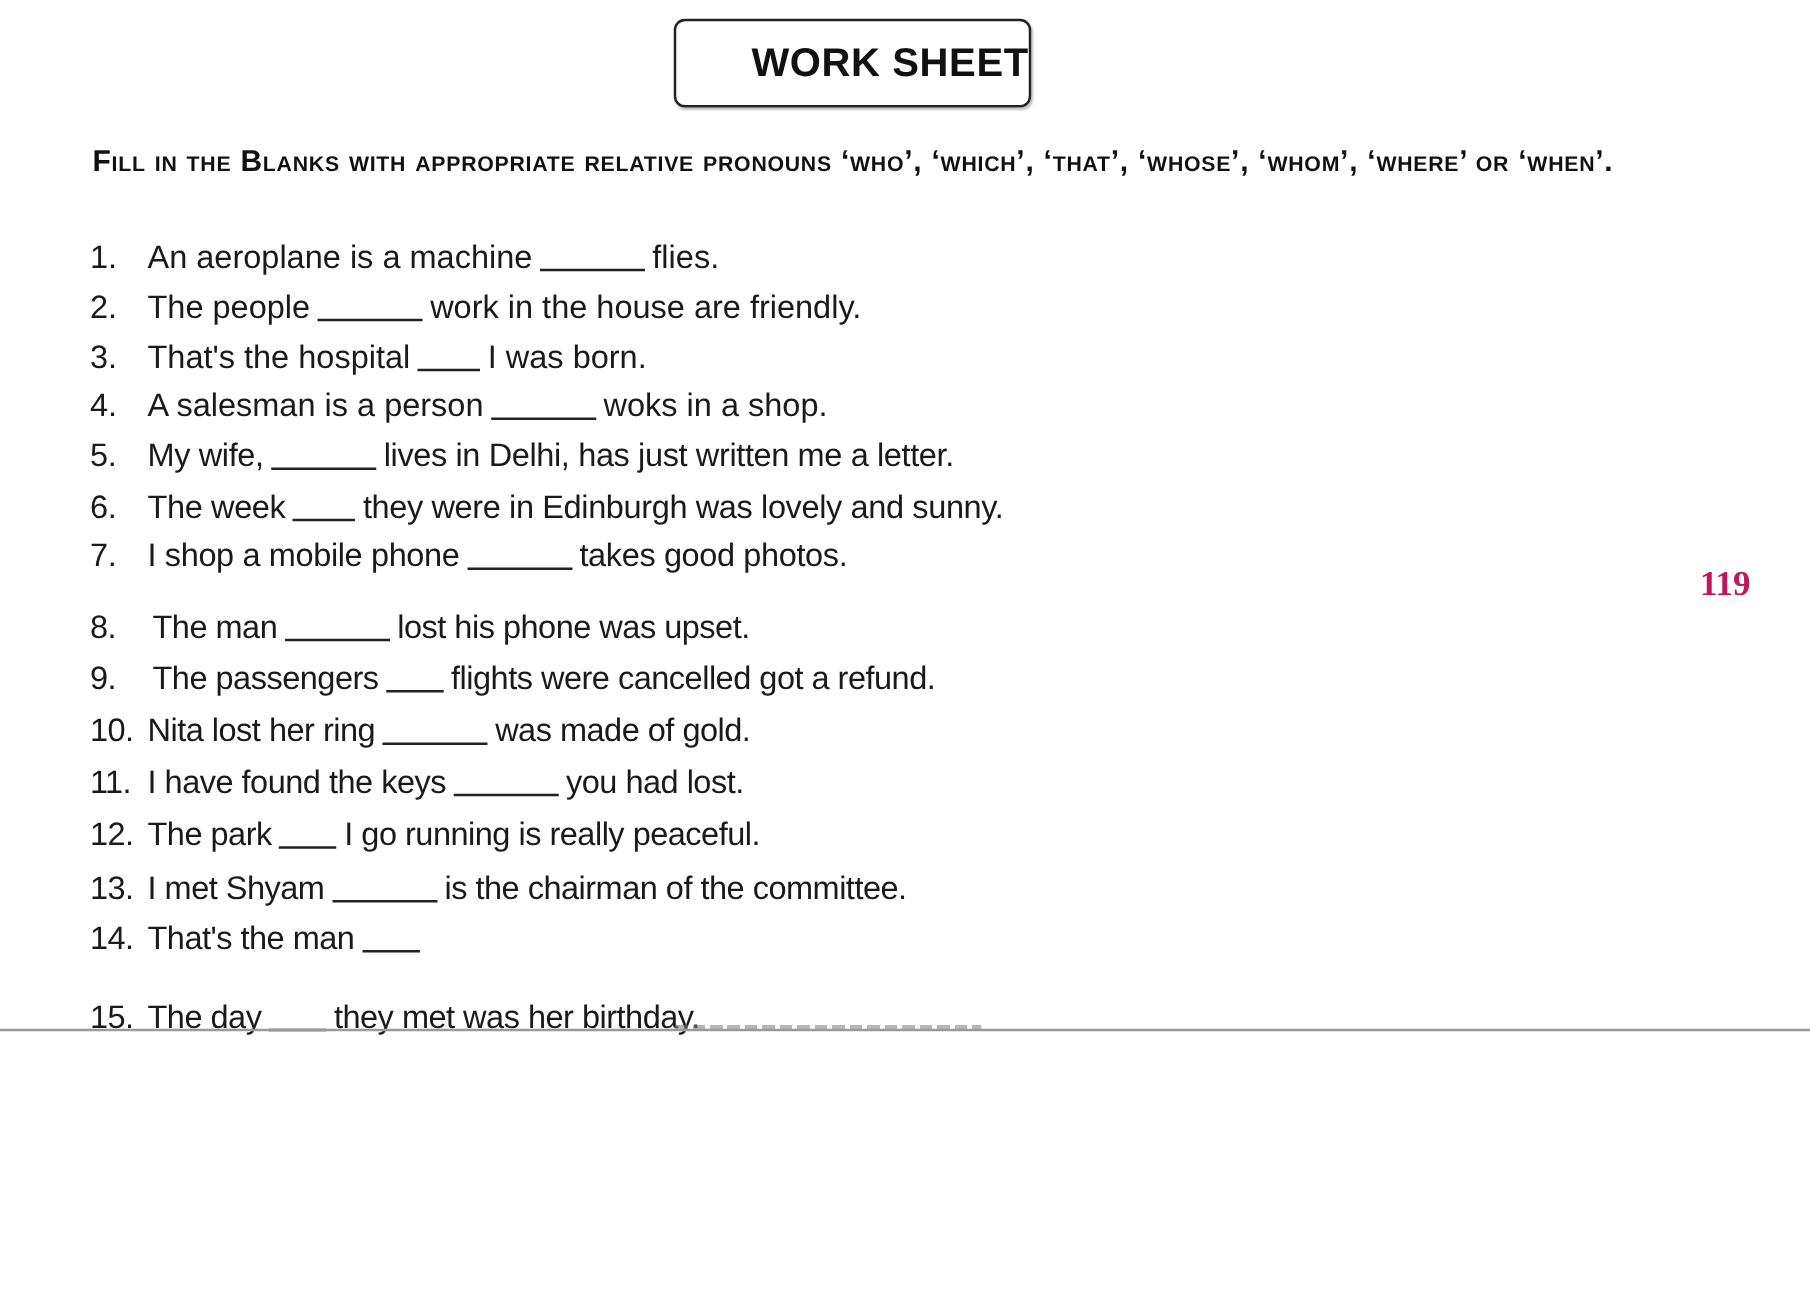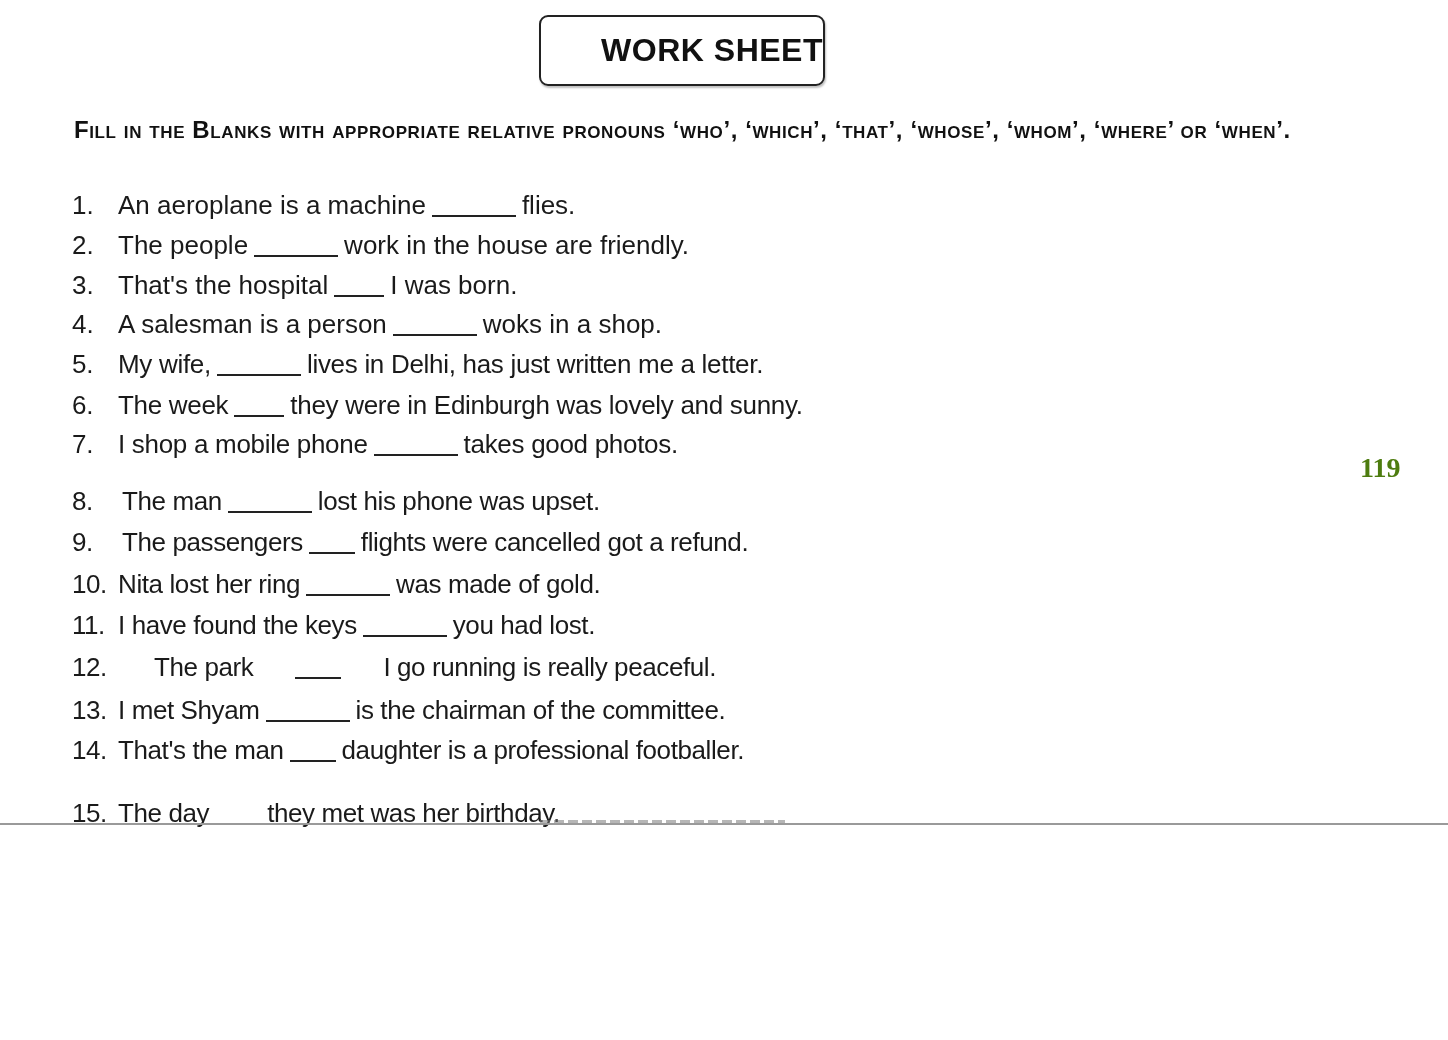--- a/index.html
+++ b/index.html
@@ -70,21 +70,21 @@
       margin: 0 6px;
       transform: translateY(3px);
     }
     .page-num {
       position: absolute;
       left: 1360px;
       top: 452px;
       font-family: "Liberation Serif", serif;
       font-size: 28px;
       font-weight: bold;
-      color: #4d7c0f;
+      color: #be185d;
     }
     .page-cut {
       position: absolute;
       left: 0;
       top: 461px;
       width: 1448px;
       height: 16px;
       background: #ffffff;
     }
     .rule {
@@ -187,39 +187,38 @@
   <span>was made of gold.</span>
 </div>
 
 <div class="q two" style="top:610px; letter-spacing:-0.4px;">
   <span class="num">11.</span>
   <span>I have found the keys</span>
   <span class="blank" style="width:84px;"></span>
   <span>you had lost.</span>
 </div>
 
-<div class="q two" style="top:652px; letter-spacing:-0.4px;gap:36px;">
+<div class="q two" style="top:652px; letter-spacing:-0.4px;">
   <span class="num">12.</span>
   <span>The park</span>
   <span class="blank" style="width:46px;"></span>
   <span>I go running is really peaceful.</span>
 </div>
 
 <div class="q two" style="top:695px; letter-spacing:-0.4px;">
   <span class="num">13.</span>
   <span>I met Shyam</span>
   <span class="blank" style="width:84px;"></span>
   <span>is the chairman of the committee.</span>
 </div>
 
 <div class="q two" style="top:735px; letter-spacing:-0.4px;">
   <span class="num">14.</span>
   <span>That's the man</span>
   <span class="blank" style="width:46px;"></span>
-  <span>daughter is a professional footballer.</span>
 </div>
 
 <div class="q two" style="top:798px; letter-spacing:-0.4px;">
   <span class="num">15.</span>
   <span>The day</span>
   <span class="blank" style="width:46px;"></span>
   <span>they met was her birthday.</span>
 </div>
 
 <div class="rule-ghost"></div>

